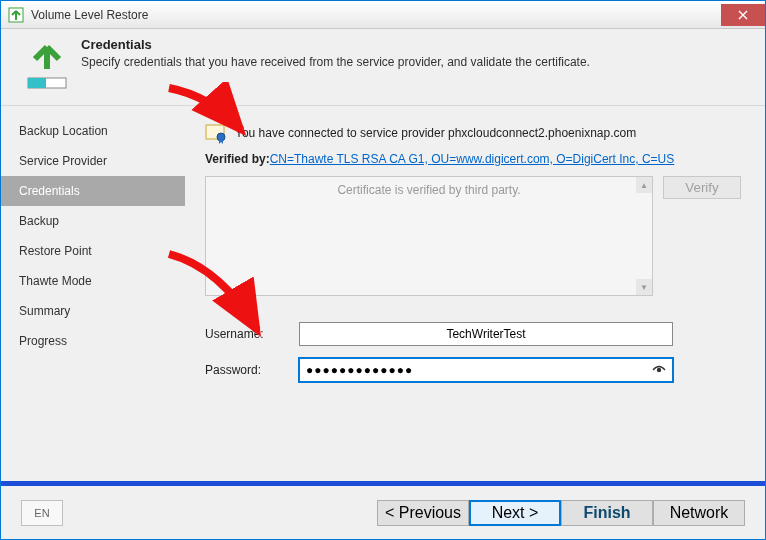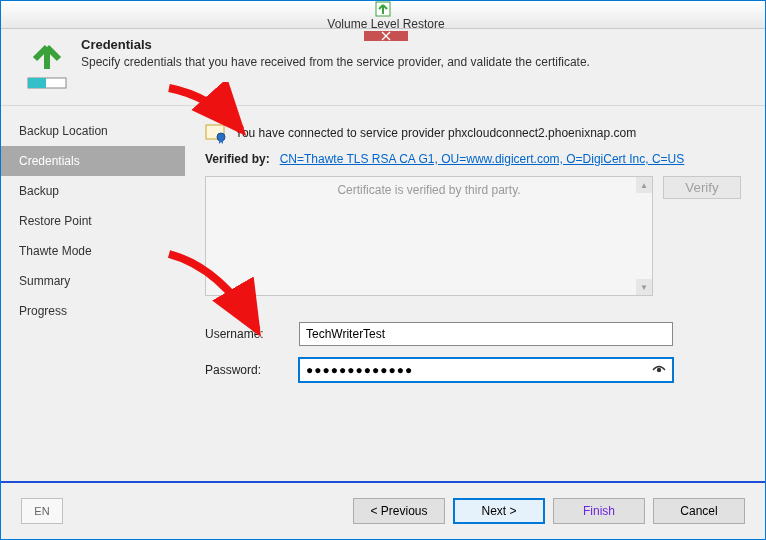--- a/index.html
+++ b/index.html
@@ -1,54 +1,54 @@
 <!DOCTYPE html>
 <html><head>
 <meta charset="utf-8">
 <style>
   * { box-sizing: border-box; }
   body { margin:0; font-family:"Segoe UI",Tahoma,Arial,sans-serif; font-size:12px; color:#222; background:#fff; }
   .window { width:766px; height:540px; border:1px solid #0078d7; background:#f0f0f0; position:relative; }
-  .titlebar { height:28px; background:linear-gradient(#fff,#e8e8e8); border-bottom:1px solid #c8c8c8; display:flex; align-items:center; padding:0 0 0 6px;flex-direction:column; }
+  .titlebar { height:28px; background:linear-gradient(#fff,#e8e8e8); border-bottom:1px solid #c8c8c8; display:flex; align-items:center; padding:0 0 0 6px; }
   .titlebar .ticon { width:18px; height:18px; margin-right:6px; display:flex; align-items:center; justify-content:center; }
   .titlebar .ttext { flex:1; font-size:12px; color:#333; }
   .titlebar .tbtn { width:44px; height:22px; display:flex; align-items:center; justify-content:center; background:#c75050; color:#fff; cursor:pointer; }
   .header { display:flex; padding:8px 18px 12px 18px; border-bottom:1px solid #d9d9d9; background:#f0f0f0; }
   .header-icon { width:56px; height:56px; margin-right:6px; display:flex; flex-direction:column; align-items:center; justify-content:center; gap:4px; }
   .header-text h1 { margin:0 0 3px 0; font-size:13px; font-weight:600; }
   .header-text p { margin:0; font-size:12px; color:#333; }
   .body { display:flex; height:calc(100% - 28px - 70px - 58px); }
   .sidebar { width:184px; background:#f0f0f0; padding:10px 0 0 0; }
   .sidebar-item { padding:8px 18px; cursor:pointer; font-size:12px; color:#333; }
   .sidebar-item.active { background:#a9a9a9; color:#fff; }
   .main { flex:1; padding:16px 24px 12px 20px; background:#f0f0f0; position:relative; }
   .conn-row { display:flex; align-items:center; gap:8px; margin-bottom:8px; }
   .cert-icon { width:22px; height:22px; display:flex; align-items:center; justify-content:center; }
-  .verified-row { display:flex; align-items:center; gap:10px; margin:6px 0 10px 0; }
+  .verified-row { display:flex; align-items:center; margin:6px 0 10px 0; }
   .verified-row .lbl { font-weight:600; }
   .verified-row a { color:#0066cc; text-decoration:underline; }
   .thumb-lbl { color:#999; font-size:12px; margin-bottom:3px; }
   .thumb-row { display:flex; gap:10px; align-items:flex-start; }
   .thumb-box { flex:1; height:120px; border:1px solid #c8c8c8; background:#f5f5f5; position:relative; padding:6px 10px; color:#999; text-align:center; overflow:hidden; }
   .thumb-box .scroll-up, .thumb-box .scroll-down { position:absolute; right:0; width:16px; height:16px; background:#e6e6e6; color:#999; display:flex; align-items:center; justify-content:center; font-size:8px; }
   .thumb-box .scroll-up { top:0; }
   .thumb-box .scroll-down { bottom:0; }
   .verify-btn { width:78px; height:23px; background:#e8e8e8; border:1px solid #c8c8c8; color:#a0a0a0; cursor:default; }
   .form-row { display:flex; align-items:center; margin-top:12px;gap:24px; }
   .form-row label { width:70px; }
   .form-row input { flex:1; height:24px; border:1px solid #888; padding:2px 6px; font-family:inherit; font-size:12px; background:#fff; }
   .pw-wrap { flex:1; position:relative; display:flex; }
   .pw-wrap input { flex:1; border:1px solid #0078d7; outline:1px solid #0078d7; }
   .eye { position:absolute; right:6px; top:3px; width:16px; height:16px; cursor:pointer; }
-  .footer { position:absolute; bottom:0; left:0; right:0; height:58px; border-top:2px solid #1d4ed8; background:#f0f0f0; display:flex; align-items:center; padding:0 20px; }
+  .footer { position:absolute; bottom:0; left:0; right:0; height:58px; border-top:5px solid #1d4ed8; background:#f0f0f0; display:flex; align-items:center; padding:0 20px; }
   .lang { width:42px; height:26px; border:1px solid #c0c0c0; background:#f8f8f8; display:flex; align-items:center; justify-content:center; color:#666; font-size:11px; }
   .spacer { flex:1; }
-  .btn { width:92px; height:26px; margin-left:8px; border:1px solid #adadad; background:#e1e1e1; cursor:pointer; font-family:inherit; font-size:12px; }
+  .btn { width:92px; height:26px; margin-left:0; border:1px solid #adadad; background:#e1e1e1; cursor:pointer; font-family:inherit; font-size:16px; }
   .btn.primary { border:1px solid #0078d7; box-shadow:0 0 0 1px #0078d7 inset; background:#e5f1fb; }
-  .btn:disabled { color:#6d28d9; cursor:default; }
+  .btn:disabled { color:#0c4a6e; cursor:default;font-weight:bold; }
   .arrow { position:absolute; pointer-events:none; }
 </style>
 </head>
 <body>
 
 <div class="window">
 
   <div class="titlebar">
     <span class="ticon">
       <svg width="16" height="16" viewBox="0 0 16 16">
@@ -76,20 +76,21 @@
     </div>
     <div class="header-text">
       <h1>Credentials</h1>
       <p>Specify credentials that you have received from the service provider, and validate the certificate.</p>
     </div>
   </div>
 
   <div class="body">
     <div class="sidebar">
       <div class="sidebar-item"><span>Backup Location</span></div>
+      <div class="sidebar-item"><span>Service Provider</span></div>
       <div class="sidebar-item active"><span>Credentials</span></div>
       <div class="sidebar-item"><span>Backup</span></div>
       <div class="sidebar-item"><span>Restore Point</span></div>
       <div class="sidebar-item"><span>Thawte Mode</span></div>
       <div class="sidebar-item"><span>Summary</span></div>
       <div class="sidebar-item"><span>Progress</span></div>
     </div>
 
     <div class="main">
       <div class="conn-row">
@@ -114,21 +115,21 @@
           <div class="scroll-up">▲</div>
           <div class="scroll-down">▼</div>
         </div>
         <button class="verify-btn" disabled="">Verify</button>
       </div>
 
       <div style="height:14px"></div>
 
       <div class="form-row">
         <label>Username:</label>
-        <input type="text" style="max-width: 374px;" value="TechWriterTest">
+        <input type="text" style="max-width: 374px; text-align: center;" value="TechWriterTest">
       </div>
       <div class="form-row">
         <label>Password:</label>
         <div class="pw-wrap" style="max-width:374px">
           <input type="text" style="font-family: Arial; letter-spacing: 1px;" value="●●●●●●●●●●●●●">
           <span class="eye">
             <svg width="16" height="16" viewBox="0 0 16 16">
                 <path d="M2 9 Q8 2 14 9" fill="none" stroke="#333" stroke-width="1.3"></path>
                 <circle cx="8" cy="9" r="2.2" fill="#333"></circle>
               </svg>
@@ -156,16 +157,16 @@
   </div>
 
   <div class="footer">
     <div class="lang">
         <span>EN</span>
       </div>
     <div class="spacer"></div>
     <button class="btn">&lt;  Previous</button>
     <button class="btn primary">Next  &gt;</button>
     <button class="btn" disabled="">Finish</button>
-    <button class="btn">Cancel</button>
+    <button class="btn">Network</button>
   </div>
 
 </div>
 
 </body></html>

